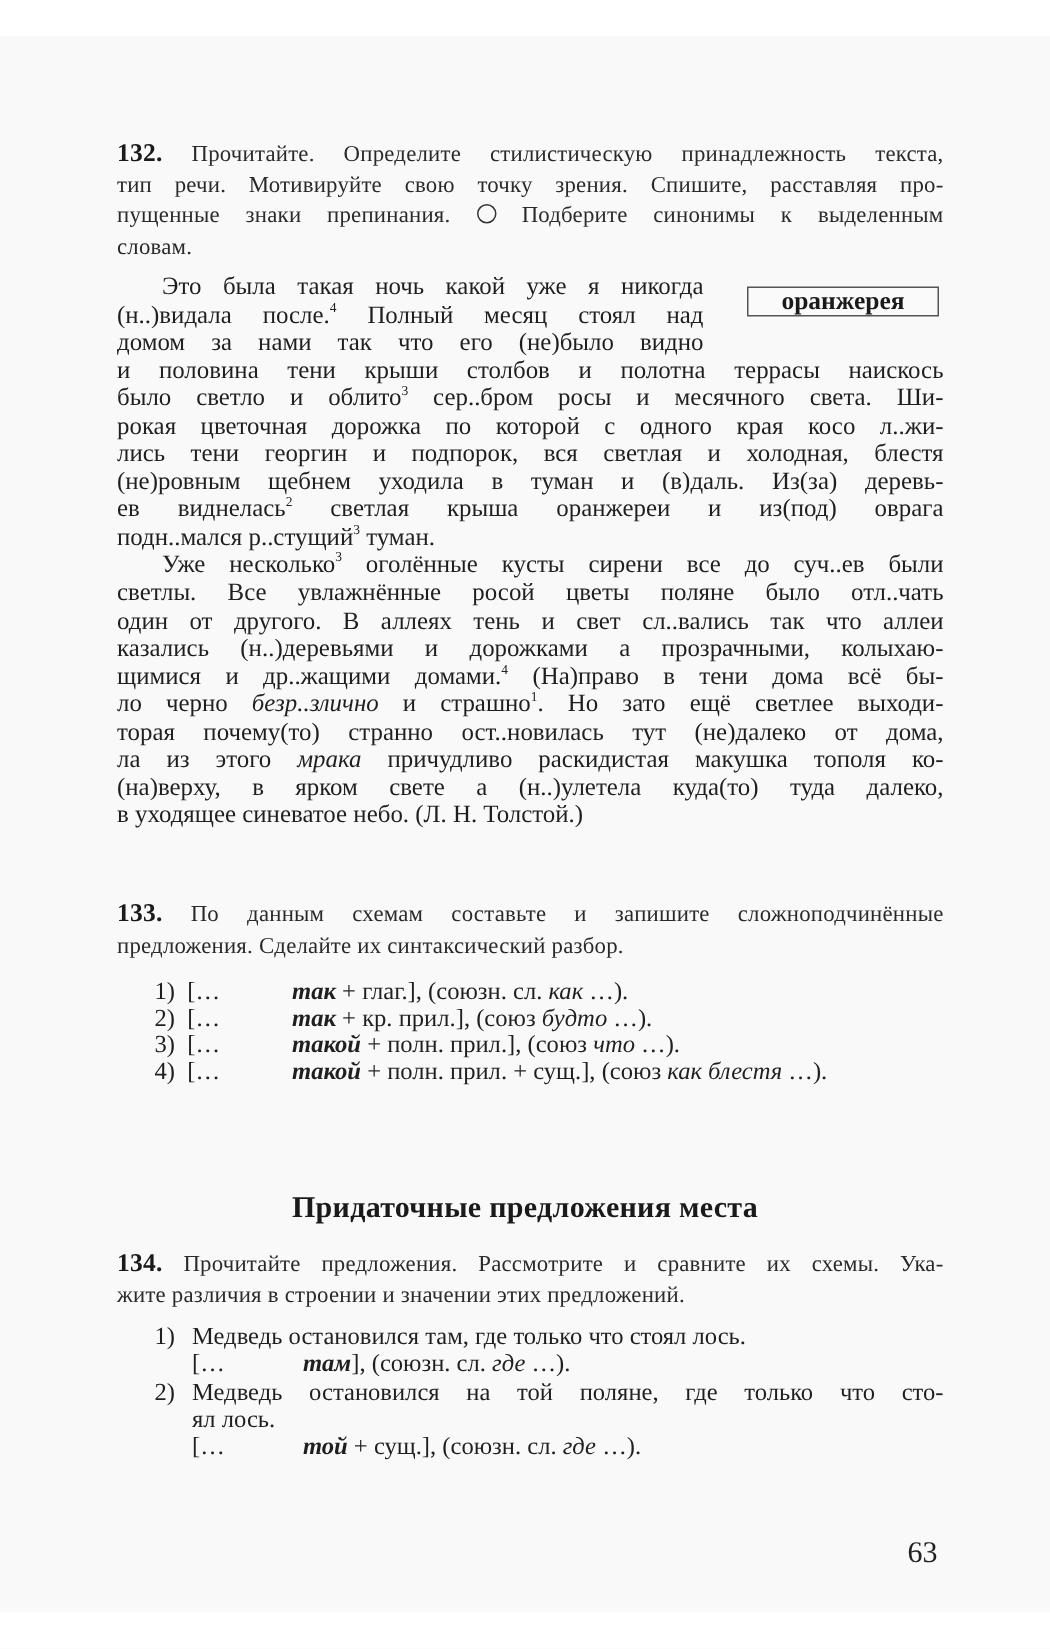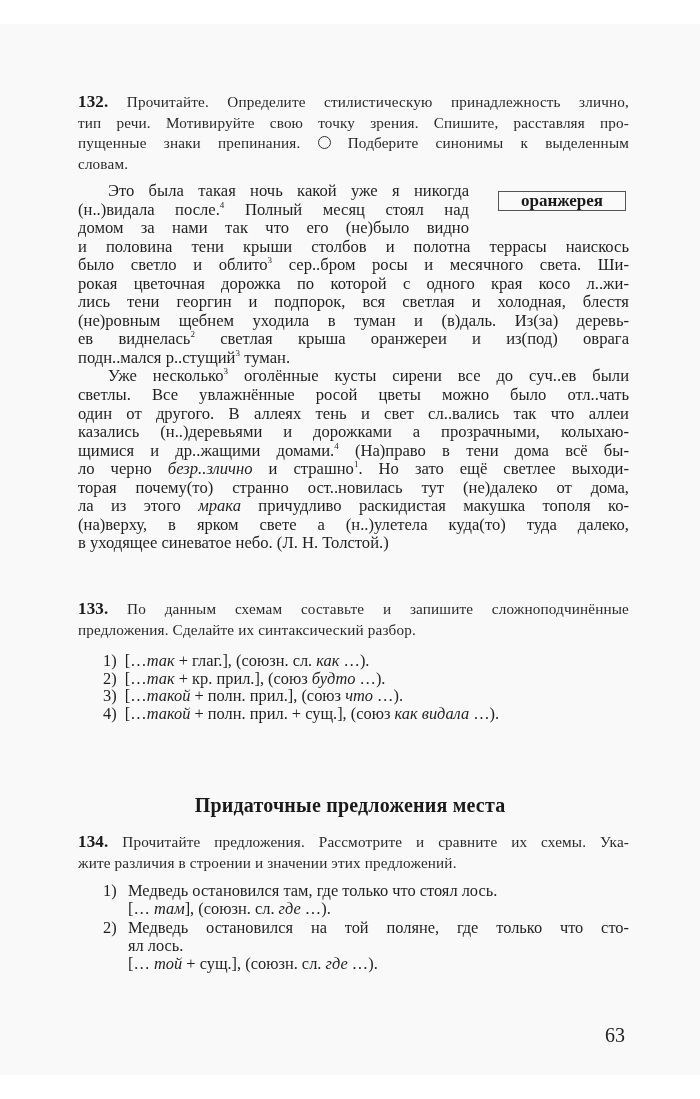--- a/index.html
+++ b/index.html
@@ -28,38 +28,38 @@
     position: absolute; left: 498px; top: 191px; width: 128px; height: 20px; border: 1.6px solid #555;
     box-sizing: border-box; display: flex; align-items: center; justify-content: center;
     font-weight: bold; font-size: 17px; color: #1a1a1a; background: #fafafa;
   }
   .circle-icon {
     display: inline-block; width: 13px; height: 13px; border: 1.6px solid #333; border-radius: 50%;
     vertical-align: -1px; box-sizing: border-box;
   }
   .schemes { position: absolute; left: 103px; font-size: 16.4px; line-height: 17.6px; color: #1f1f1f; }
   .schemes .row { white-space: nowrap; }
-  .schemes b i, .kw { font-weight: normal; font-style: italic; }
+  .schemes b i, .kw { font-weight: bold; font-style: italic; margin-left: 48px; }
   .heading {
     position: absolute; left: 0; width: 700px; text-align: center; top: 794px;
     font-size: 20px; font-weight: bold; color: #1a1a1a; letter-spacing: 0.2px;
   }
   .sent-list { position: absolute; left: 103px; width: 526px; font-size: 16.4px; line-height: 18.3px; color: #1f1f1f; }
   .sent-list .item { position: relative; padding-left: 25px; }
   .sent-list .num { position: absolute; left: 0; top: 0; }
   .sent-list .scheme { display: block; }
   .page-num { position: absolute; left: 605px; top: 1024px; font-size: 20px; color: #222; }
 </style>
 </head>
 <body>
 
 <div class="page"></div>
 
 <div class="ex-instr" style="top:92px;">
-  <span class="line"><span class="ex-num">132.</span> <span>Прочитайте. Определите стилистическую принадлежность злично,</span></span>
+  <span class="line"><span class="ex-num">132.</span> <span>Прочитайте. Определите стилистическую принадлежность текста,</span></span>
   <span class="line">тип речи. Мотивируйте свою точку зрения. Спишите, расставляя про-</span>
   <span class="line"><span>пущенные знаки препинания.</span> <span class="circle-icon"></span> <span>Подберите синонимы к выделенным</span></span>
   <span class="line last">словам.</span>
 </div>
 
 <div class="word-box">
     <span>оранжерея</span>
   </div>
 
 <div class="body-text" style="top:182px;">
@@ -70,42 +70,42 @@
     <span class="line">и половина тени крыши столбов и полотна террасы наискось</span>
     <span class="line"><span>было светло и облито</span><sup>3</sup><span> сер..бром росы и месячного света. Ши-</span></span>
     <span class="line">рокая цветочная дорожка по которой с одного края косо л..жи-</span>
     <span class="line">лись тени георгин и подпорок, вся светлая и холодная, блестя</span>
     <span class="line">(не)ровным щебнем уходила в туман и (в)даль. Из(за) деревь-</span>
     <span class="line"><span>ев виднелась</span><sup>2</sup><span> светлая крыша оранжереи и из(под) оврага</span></span>
     <span class="line last"><span>подн..мался р..стущий</span><sup>3</sup><span> туман.</span></span>
   </div>
   <div>
     <span class="line" style="padding-left:30px;width:521px;"><span>Уже несколько</span><sup>3</sup><span> оголённые кусты сирени все до суч..ев были</span></span>
-    <span class="line">светлы. Все увлажнённые росой цветы можно было отл..чать</span>
+    <span class="line">светлы. Все увлажнённые росой цветы поляне было отл..чать</span>
     <span class="line">один от другого. В аллеях тень и свет сл..вались так что аллеи</span>
     <span class="line">казались (н..)деревьями и дорожками а прозрачными, колыхаю-</span>
     <span class="line"><span>щимися и др..жащими домами.</span><sup>4</sup><span> (На)право в тени дома всё бы-</span></span>
     <span class="line"><span>ло черно </span><i>безр..злично</i><span> и страшно</span><sup>1</sup><span>. Но зато ещё светлее выходи-</span></span>
     <span class="line">торая почему(то) странно ост..новилась тут (не)далеко от дома,</span>
     <span class="line"><span>ла из этого </span><i>мрака</i><span> причудливо раскидистая макушка тополя ко-</span></span>
     <span class="line">(на)верху, в ярком свете а (н..)улетела куда(то) туда далеко,</span>
     <span class="line last">в уходящее синеватое небо. (Л. Н. Толстой.)</span>
   </div>
 </div>
 
 <div class="ex-instr" style="top:599px;">
   <span class="line"><span class="ex-num">133.</span> <span>По данным схемам составьте и запишите сложноподчинённые</span></span>
   <span class="line last">предложения. Сделайте их синтаксический разбор.</span>
 </div>
 
 <div class="schemes" style="top:652px;">
   <div class="row"><span>1)</span>&nbsp; <span>[…</span><span class="kw">так</span><span> + глаг.], (союзн. сл. </span><i>как</i><span> …).</span></div>
   <div class="row"><span>2)</span>&nbsp; <span>[…</span><span class="kw">так</span><span> + кр. прил.], (союз </span><i>будто</i><span> …).</span></div>
   <div class="row"><span>3)</span>&nbsp; <span>[…</span><span class="kw">такой</span><span> + полн. прил.], (союз </span><i>что</i><span> …).</span></div>
-  <div class="row"><span>4)</span>&nbsp; <span>[…</span><span class="kw">такой</span><span> + полн. прил. + сущ.], (союз </span><i>как видала</i><span> …).</span></div>
+  <div class="row"><span>4)</span>&nbsp; <span>[…</span><span class="kw">такой</span><span> + полн. прил. + сущ.], (союз </span><i>как блестя</i><span> …).</span></div>
 </div>
 
 <div class="heading">Придаточные предложения места</div>
 
 <div class="ex-instr" style="top:832px;">
   <span class="line"><span class="ex-num">134.</span> <span>Прочитайте предложения. Рассмотрите и сравните их схемы. Ука-</span></span>
   <span class="line last">жите различия в строении и значении этих предложений.</span>
 </div>
 
 <div class="sent-list" style="top:882px;">

